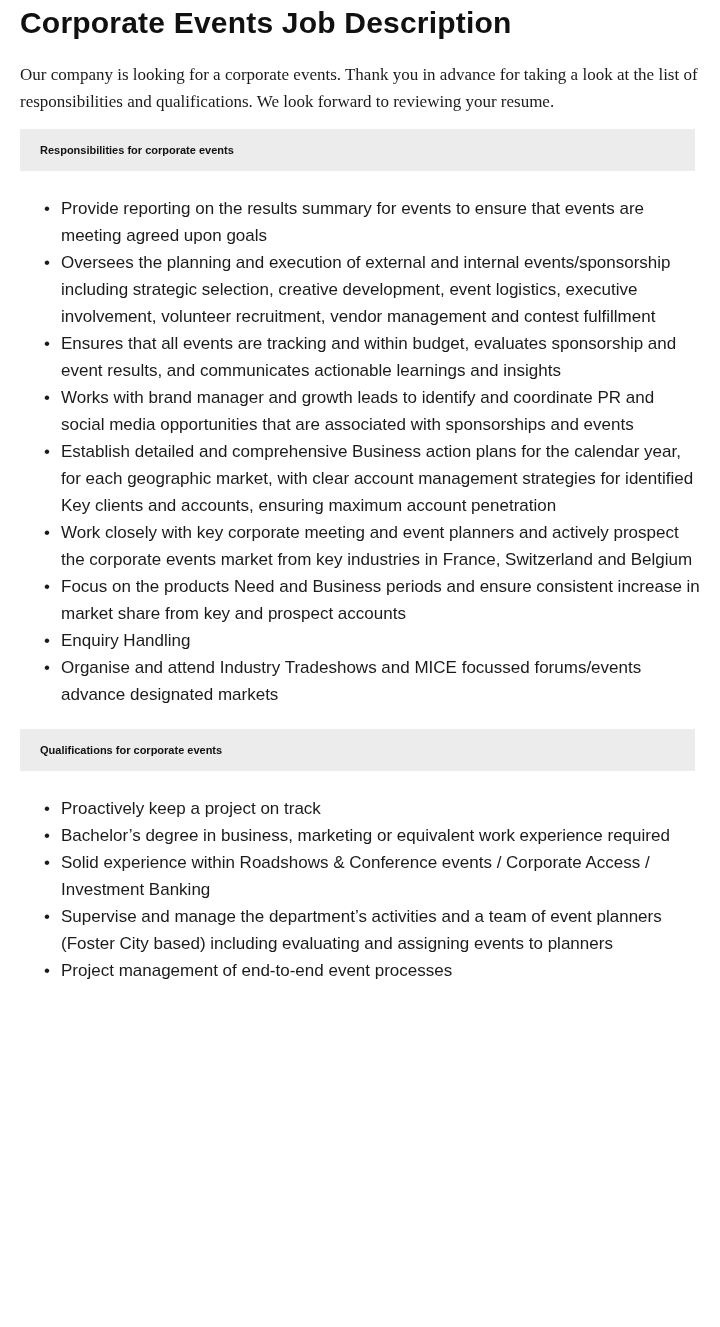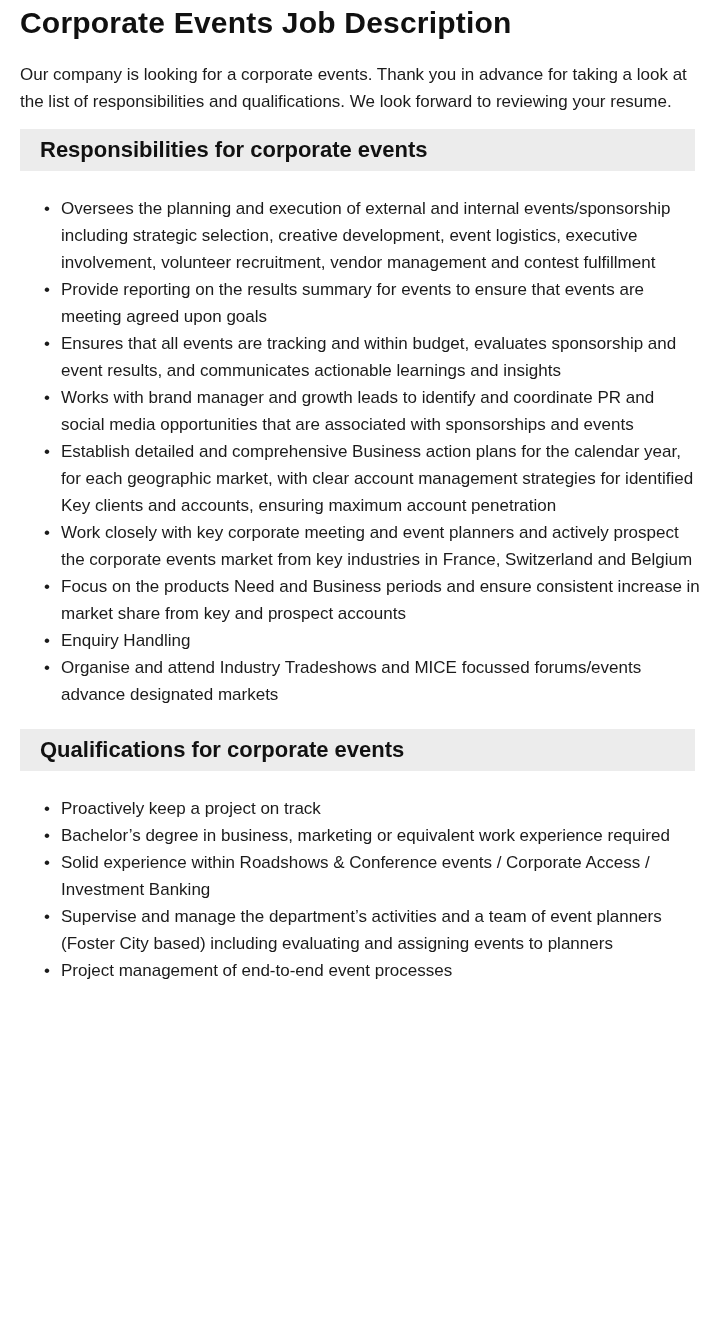--- a/index.html
+++ b/index.html
@@ -22,32 +22,33 @@
     line-height: 34px;
     font-weight: 800;
     color: #111111;
     letter-spacing: 0.2px;
   }
   p.intro {
     margin: 21px 20px 0 20px;
     font-size: 17px;
     line-height: 27px;
     color: #1b1b1b;
+    font-family: Liberation Serif, serif;
   }
   .section-bar {
     margin: 14px 25px 0 20px;
     background: #ececec;
     height: 42px;
     display: flex;
     align-items: center;
     padding-left: 20px;
     box-sizing: border-box;
   }
   .section-bar .section-heading {
-    font-size: 22px;
+    font-size: 11px;
     font-weight: bold;
     color: #111111;
   }
   ul.bullet-list {
     margin: 24px 20px 21px 20px;
     padding: 0 0 0 41px;
     list-style: none;
     font-size: 17px;
     line-height: 27px;
     color: #1b1b1b;
@@ -72,22 +73,22 @@
 
   <h1 class="doc-title">Corporate Events Job Description</h1>
 
   <p class="intro">Our company is looking for a corporate events. Thank you in advance for taking a look at the list of responsibilities and qualifications. We look forward to reviewing your resume.</p>
 
   <div class="section-bar">
     <span class="section-heading">Responsibilities for corporate events</span>
   </div>
 
   <ul class="bullet-list">
+    <li>Provide reporting on the results summary for events to ensure that events are meeting agreed upon goals</li>
     <li>Oversees the planning and execution of external and internal events/sponsorship including strategic selection, creative development, event logistics, executive involvement, volunteer recruitment, vendor management and contest fulfillment</li>
-    <li>Provide reporting on the results summary for events to ensure that events are meeting agreed upon goals</li>
     <li>Ensures that all events are tracking and within budget, evaluates sponsorship and event results, and communicates actionable learnings and insights</li>
     <li>Works with brand manager and growth leads to identify and coordinate PR and social media opportunities that are associated with sponsorships and events</li>
     <li>Establish detailed and comprehensive Business action plans for the calendar year, for each geographic market, with clear account management strategies for identified Key clients and accounts, ensuring maximum account penetration</li>
     <li>Work closely with key corporate meeting and event planners and actively prospect the corporate events market from key industries in France, Switzerland and Belgium</li>
     <li>Focus on the products Need and Business periods and ensure consistent increase in market share from key and prospect accounts</li>
     <li>Enquiry Handling</li>
     <li>Organise and attend Industry Tradeshows and MICE focussed forums/events advance designated markets</li>
   </ul>
 
   <div class="section-bar">

